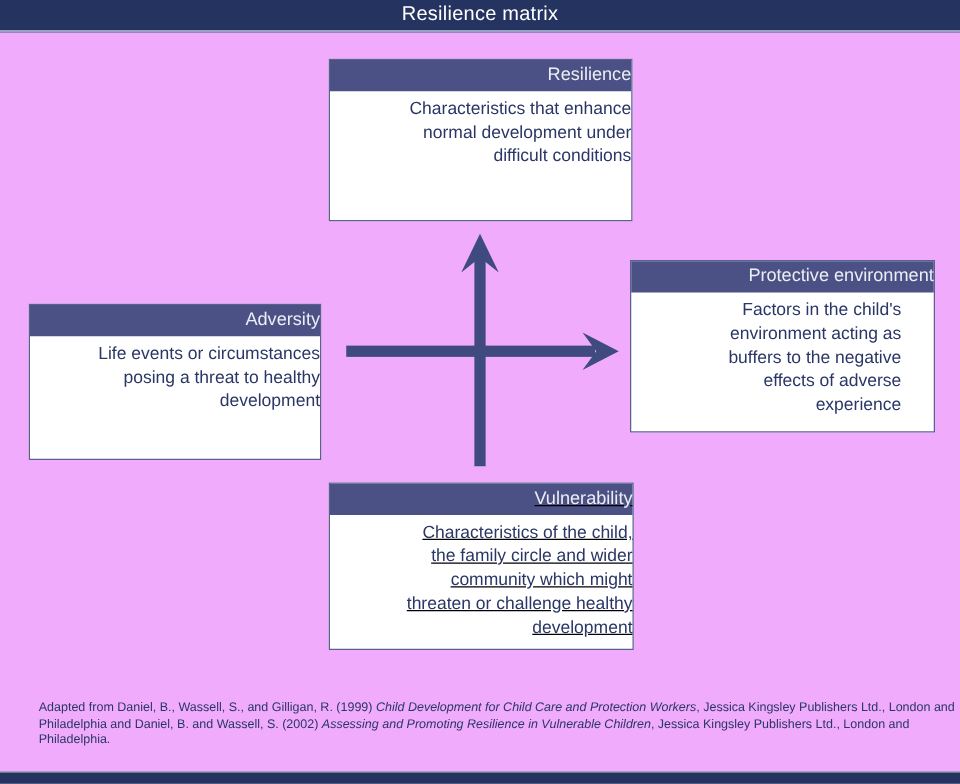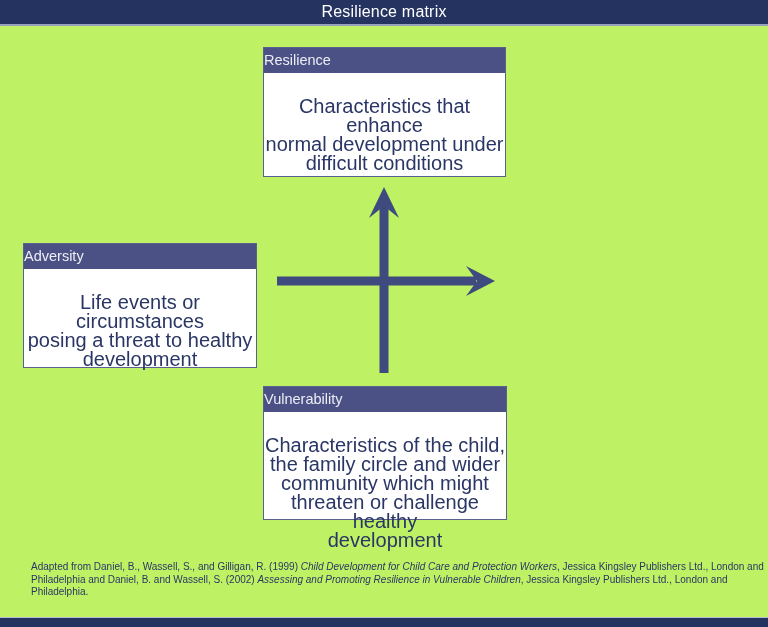--- a/index.html
+++ b/index.html
@@ -4,21 +4,21 @@
 <style>
   html, body { margin: 0; padding: 0; }
   body {
     font-family: "Liberation Sans", "DejaVu Sans", sans-serif;
     background: #ffffff;
   }
   .page {
     position: relative;
     width: 768px;
     height: 627px;
-    background: #bef264;
+    background: #f0abfc;
     overflow: hidden;
   }
   .topbar {
     position: absolute;
     left: 0; top: 0;
     width: 768px; height: 24px;
     background: #24335f;
     border-bottom: 2px solid #99a1c1;
   }
   .topbar h1 {
@@ -35,35 +35,35 @@
     background: #ffffff;
     border: 1px solid #5a6190;
     box-sizing: border-box;
   }
   .box-header {
     height: 25px;
     background: #4b5185;
     color: #eceef5;
     font-size: 14.5px;
     line-height: 25px;
-    text-align: left;
+    text-align: right;
     font-weight: 400;
   }
   .box-body {
-    padding-top: 24px;
-    text-align: center;
+    padding-top: 4px;
+    text-align: right;
     color: #2a3665;
-    font-size: 20px;
+    font-size: 14px;
     line-height: 19px;
     white-space: pre-line;
   }
   .box-resilience   { left: 263px; top: 47px;  width: 243px; height: 130px; }
   .box-adversity    { left: 23px;  top: 212px; width: 234px; height: 125px; margin-top: 31px; }
   .box-protective   { left: 504px; top: 208px; width: 244px; height: 138px; }
-  .box-vulnerability{ left: 263px; top: 386px; width: 244px; height: 134px; }
+  .box-vulnerability{ left: 263px; top: 386px; width: 244px; height: 134px; text-decoration: underline; }
   .axes {
     position: absolute;
     left: 0; top: 0;
     width: 768px; height: 627px;
     pointer-events: none;
   }
   .footer-text {
     position: absolute;
     left: 15px;
     color: #2a3665;
@@ -98,20 +98,28 @@
 difficult conditions</div>
   </div>
 
   <div class="box box-adversity">
     <div class="box-header">Adversity</div>
     <div class="box-body">Life events or circumstances
 posing a threat to healthy
 development</div>
   </div>
 
+  <div class="box box-protective">
+    <div class="box-header">Protective environment</div>
+    <div class="box-body" style="padding-left:26px;padding-right:26px;">Factors in the child's
+environment acting as
+buffers to the negative
+effects of adverse
+experience</div>
+  </div>
 
   <div class="box box-vulnerability">
     <div class="box-header">Vulnerability</div>
     <div class="box-body">Characteristics of the child,
 the family circle and wider
 community which might
 threaten or challenge healthy
 development</div>
   </div>
 

